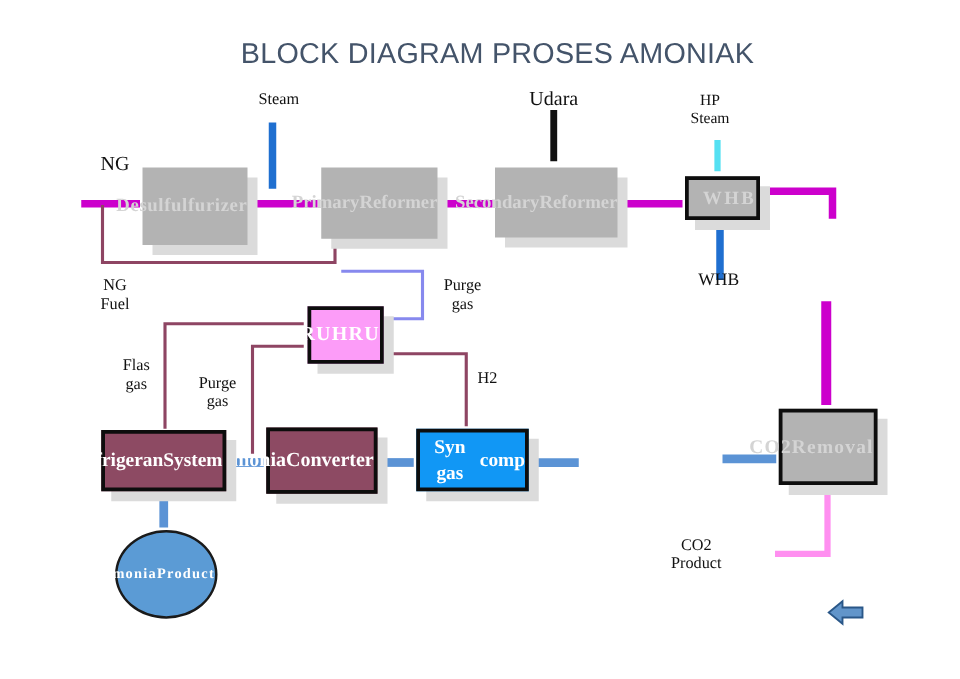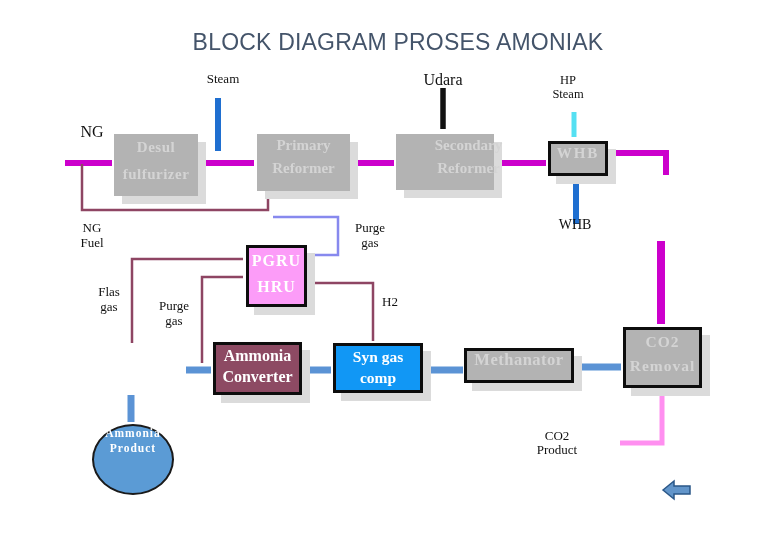--- a/index.html
+++ b/index.html
@@ -11,40 +11,40 @@
   svg.wires{position:absolute;left:0;top:0;z-index:1;}
   svg.wires path{fill:none;}
   .s-magenta{stroke:var(--magenta);} .f-magenta{fill:var(--magenta);}
   .s-blue{stroke:var(--blue);}       .f-blue{fill:var(--blue);}
   .s-steel{stroke:var(--steel);}     .f-steel{fill:var(--steel);}
   .s-cyan{stroke:var(--cyan);}       .f-cyan{fill:var(--cyan);}
   .s-black{stroke:var(--black);}     .f-black{fill:var(--black);}
   .s-pink{stroke:var(--pink);}       .f-pink{fill:var(--pink);}
   .s-peri{stroke:var(--periwinkle);} .f-peri{fill:var(--periwinkle);}
   .s-maroon{stroke:var(--maroon);}   .f-maroon{fill:var(--maroon);}
-  .block{position:absolute;z-index:2;box-sizing:border-box;display:flex;flex-direction:column;
-         align-items:center;justify-content:flex-start;text-align:center;font-weight:bold;
+  .block{position:absolute;z-index:2;box-sizing:border-box;display:flex;flex-direction:row;
+         align-items:center;justify-content:flex-end;text-align:center;font-weight:bold;
          box-shadow:8px 8px 0 0 var(--shadow);}
   .block span{display:block;}
   .gray{background:var(--grayFill);color:var(--grayText);}
   .bordered{border:3px solid #0d0d0d;}
   .b-desul{left:114px;top:134px;width:84px;height:62px;font-size:15px;line-height:27px;letter-spacing:.5px;}
   .b-primary{left:257px;top:134px;width:93px;height:57px;font-size:15px;line-height:23px;}
   .b-secondary{left:396px;top:134px;width:98px;height:56px;font-size:15px;line-height:23px;padding-left:47px;}
   .b-whb{left:548px;top:141px;width:60px;height:35px;font-size:15px;line-height:18px;letter-spacing:2px;}
   .b-hts{left:634px;top:180px;width:62px;height:59px;font-size:15px;line-height:27px;letter-spacing:2px;}
   .b-co2{left:623px;top:327px;width:79px;height:61px;font-size:15.5px;line-height:24px;letter-spacing:1px;}
   .b-methanator{left:464px;top:348px;width:110px;height:35px;font-size:16.5px;line-height:18px;letter-spacing:.5px;}
   .b-syngas{left:333px;top:343px;width:90px;height:50px;font-size:15.5px;line-height:21px;
             background:var(--azureFill);color:#fff;}
   .b-converter{left:213px;top:342px;width:89px;height:53px;font-size:16px;line-height:21px;
             background:var(--maroonFill);color:#fff;}
   .b-refrigeran{left:81px;top:344px;width:100px;height:49px;font-size:15.5px;line-height:21px;
             background:var(--maroonFill);color:#fff;}
-  .b-pgru{left:246px;top:245px;width:61px;height:62px;font-size:16px;line-height:26px;letter-spacing:1px;
+  .b-pgru{left:246px;top:245px;width:61px;height:46px;font-size:16px;line-height:26px;letter-spacing:1px;
             background:var(--pinkFill);color:#fff;}
   .b-product{left:92px;top:424px;width:82px;height:71px;border-radius:50%;border:2px solid #1a1a1a;
             background:var(--circleFill);color:#fff;font-size:11.5px;line-height:15px;letter-spacing:1px;
             box-shadow:none;}
   .lbl{position:absolute;z-index:3;transform:translateX(-50%);text-align:center;font-weight:normal;
        color:var(--labelText);white-space:nowrap;}
   .lbl span{display:block;}
   .l-ng{left:92px;top:123px;font-size:16px;}
   .l-steam{left:223px;top:71px;font-size:13px;}
   .l-udara{left:443px;top:71px;font-size:16px;}
@@ -138,31 +138,31 @@
       <span>Reformer</span>
   </div>
   <div class="block gray bordered b-whb">
     <span>WHB</span>
       <span></span>
   </div>
   <div class="block gray bordered b-co2">
     <span>CO2</span>
       <span>Removal</span>
   </div>
-  <div class="block gray bordered b-methanator">
-    <span>Methanator</span>
-      <span></span>
-  </div>
   <div class="block bordered b-syngas">
     <span>Syn gas</span>
       <span>comp</span>
   </div>
   <div class="block bordered b-converter">
     <span>Ammonia</span>
       <span>Converter</span>
+  </div>
+  <div class="block bordered b-refrigeran">
+    <span>Refrigeran</span>
+      <span>System</span>
   </div>
   <div class="block bordered b-pgru">
     <span>PGRU</span>
       <span>HRU</span>
   </div>
   <div class="block b-product">
     <span>Ammonia</span>
       <span>Product</span>
   </div>
 

